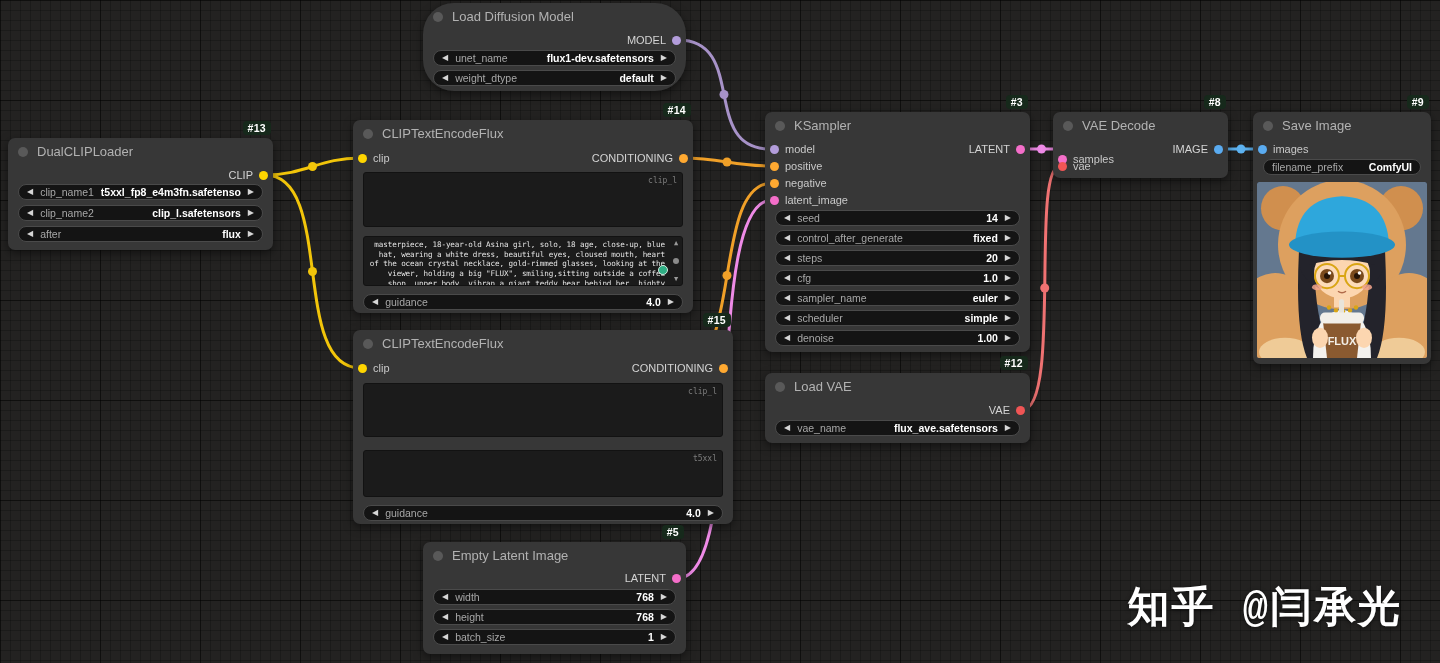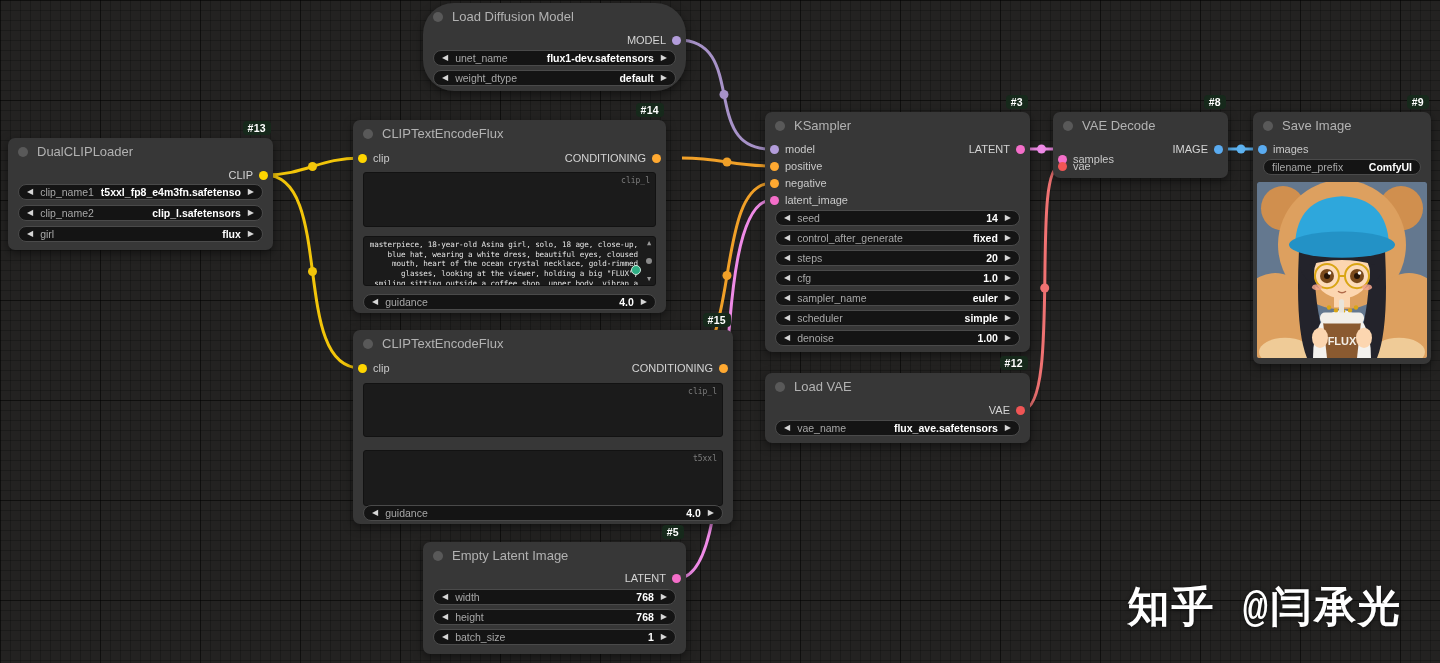--- a/index.html
+++ b/index.html
@@ -121,27 +121,27 @@
       <span class="warr">▶</span>
     </div>
     <div class="widget" style="top:67px">
       <span class="warr">◀</span>
       <span class="wlabel">clip_name2</span>
       <span class="wvalue">clip_l.safetensors</span>
       <span class="warr">▶</span>
     </div>
     <div class="widget" style="top:88px">
       <span class="warr">◀</span>
-      <span class="wlabel">girl</span>
+      <span class="wlabel">after</span>
       <span class="wvalue">flux</span>
       <span class="warr">▶</span>
     </div>
   </div>
 
-  <div class="node" style="left:353px;top:120px;width:313px;height:193px;">
+  <div class="node" style="left:353px;top:120px;width:340px;height:193px;">
     <div class="badge">#14</div>
     <div class="title">
       <span class="tdot"></span>
       <span>CLIPTextEncodeFlux</span>
     </div>
     <div class="port in" style="top:31px">
       <span class="pdot c-clip"></span>
       <span>clip</span>
     </div>
     <div class="port out" style="top:31px">
@@ -174,21 +174,21 @@
     </div>
     <div class="port in" style="top:31px">
       <span class="pdot c-clip"></span>
       <span>clip</span>
     </div>
     <div class="port out" style="top:31px">
       <span class="pdot c-cond"></span>
       <span>CONDITIONING</span>
     </div>
     <div class="textarea" style="top:53px;height:54px;">clip_l</div>
-    <div class="textarea" style="top:120px;height:56px;">t5xxl</div>
+    <div class="textarea" style="top:120px;height:47px;">t5xxl</div>
     <div class="widget" style="top:175px">
       <span class="warr">◀</span>
       <span class="wlabel">guidance</span>
       <span class="wvalue">4.0</span>
       <span class="warr">▶</span>
     </div>
   </div>
 
   <div class="node" style="left:423px;top:542px;width:263px;height:112px;">
     <div class="badge">#5</div>

